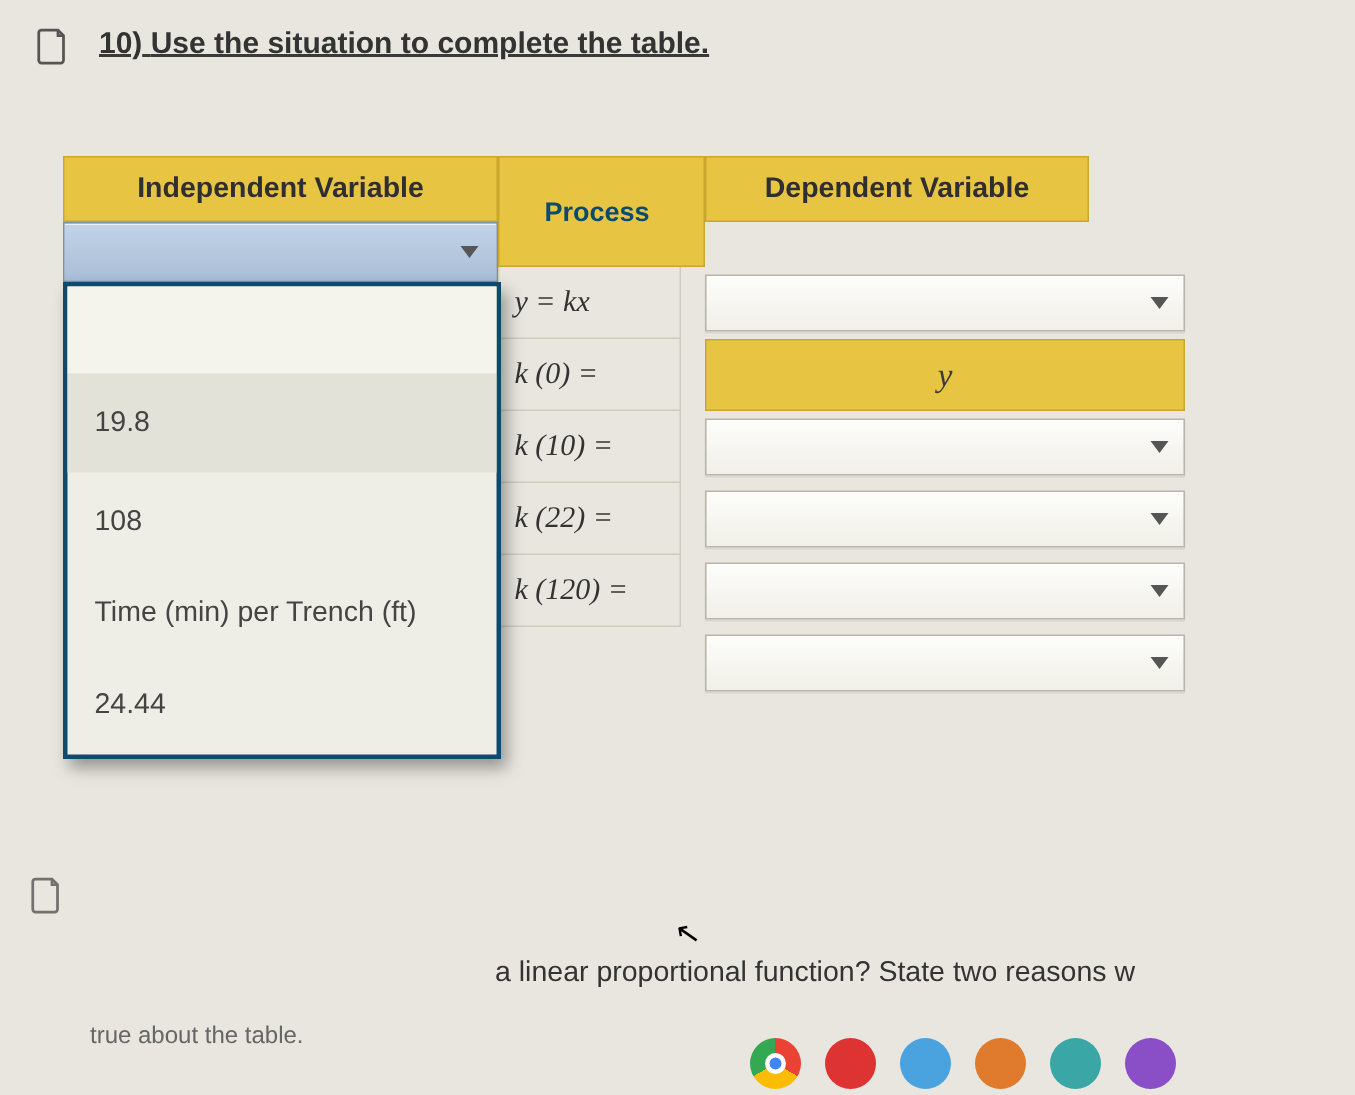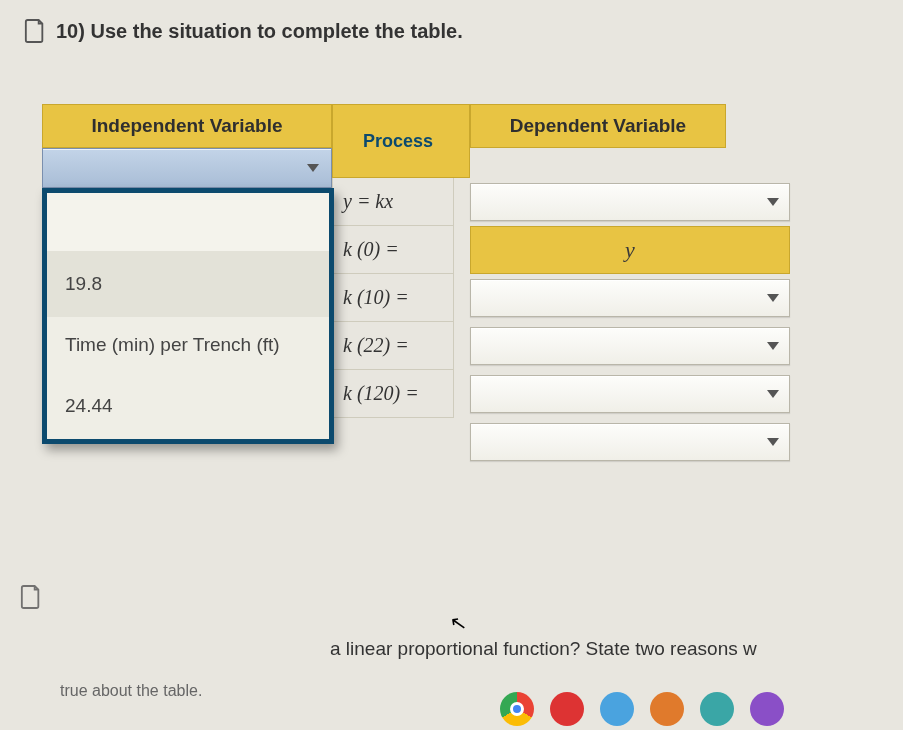--- a/index.html
+++ b/index.html
@@ -9,23 +9,24 @@
     font-family: Arial, Helvetica, sans-serif;
     background: #e8e6df;
     width: 903px;
     height: 730px;
     overflow: hidden;
     position: relative;
     color: #3a3a3a;
   }
   .question-row {
     display: flex;
-    align-items: center;
-    gap: 10px;
+    align-items: flex-start;
+    gap: 20px;
     padding: 18px 24px 0 24px;
+    text-decoration: underline;
   }
   .note-icon {
     width: 22px;
     height: 26px;
     flex-shrink: 0;
   }
   .question-text {
     font-size: 20px;
     font-weight: 700;
     color: #333;
@@ -131,21 +132,21 @@
     justify-content: flex-end;
     padding: 0 12px;
     box-shadow: inset 0 1px 0 rgba(255,255,255,0.7);
   }
   .popup {
     position: absolute;
     top: 84px;
     left: 0;
     width: 292px;
     background: #efeee6;
-    border: 5px solid #0c4a6e;
+    border: 3px solid #0c4a6e;
     box-shadow: 4px 6px 10px rgba(0,0,0,0.35);
     z-index: 10;
   }
   .popup-option {
     padding: 22px 18px;
     font-size: 19px;
     color: #444;
     cursor: pointer;
   }
   .popup-option.blank { height: 58px; background:#f4f3ec;}
@@ -227,20 +228,21 @@
 
   <div class="col" style="position:relative;">
     <div class="header-cell indep-header">Independent Variable</div>
     <div class="dropdown-button-open">
       <span class="caret"></span>
     </div>
 
     <div class="popup">
       <div class="popup-option blank"></div>
       <div class="popup-option hover">19.8</div>
+      <div class="popup-option">108</div>
       <div class="popup-option multiline">Time (min) per Trench (ft)</div>
       <div class="popup-option">24.44</div>
     </div>
   </div>
 
   <div class="col">
     <div class="header-cell process-header">Process</div>
     <div class="process-cell first">y = kx</div>
     <div class="process-cell">k (0) =</div>
     <div class="process-cell">k (10) =</div>

